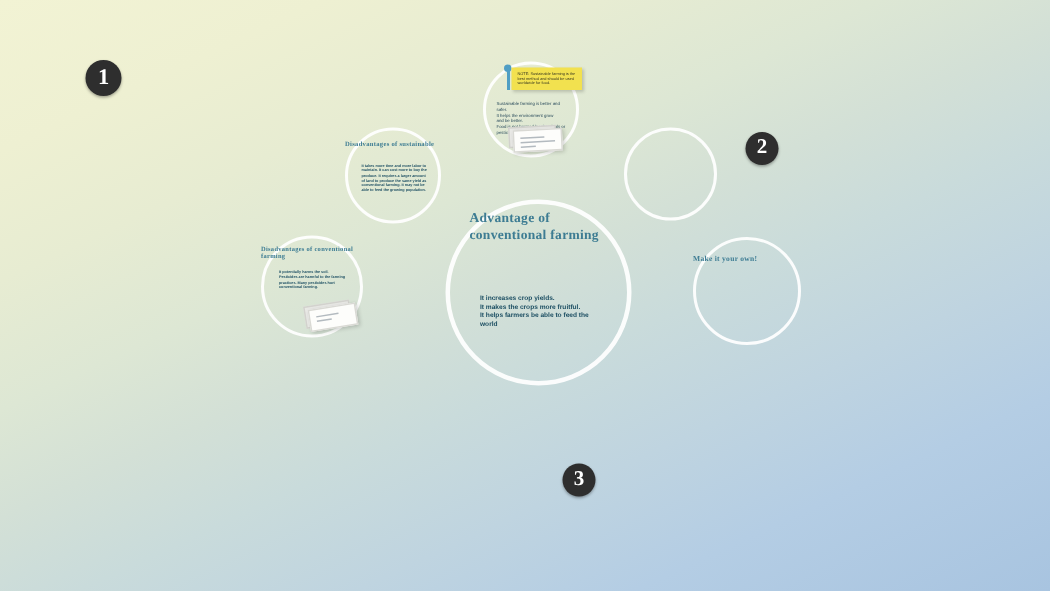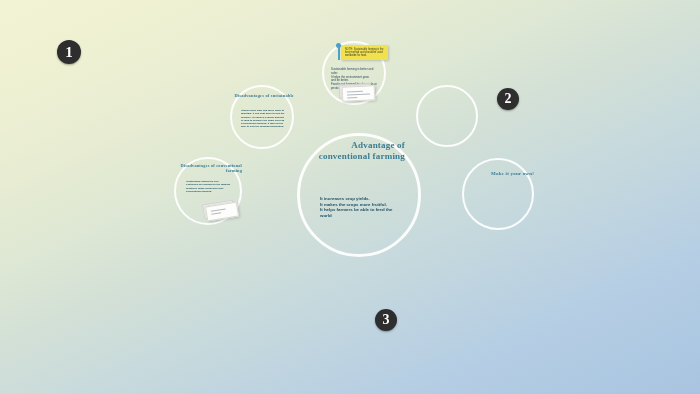--- a/index.html
+++ b/index.html
@@ -49,21 +49,21 @@
     border: 2px solid rgba(255,255,255,0.92);
     box-sizing: border-box;
     background: transparent;
   }
   .circle.thick { border-width: 3px; }
 
   .c-title {
     position: absolute;
     left: 0;
     right: 0;
-    text-align: right;
+    text-align: left;
     color: #3d7c93;
     font-family: "Liberation Serif", serif;
     font-weight: bold;
     line-height: 1.18;
     letter-spacing: 0.2px;
   }
   .c-body {
     position: absolute;
     color: #1d4f63;
     font-family: "Liberation Sans", sans-serif;

